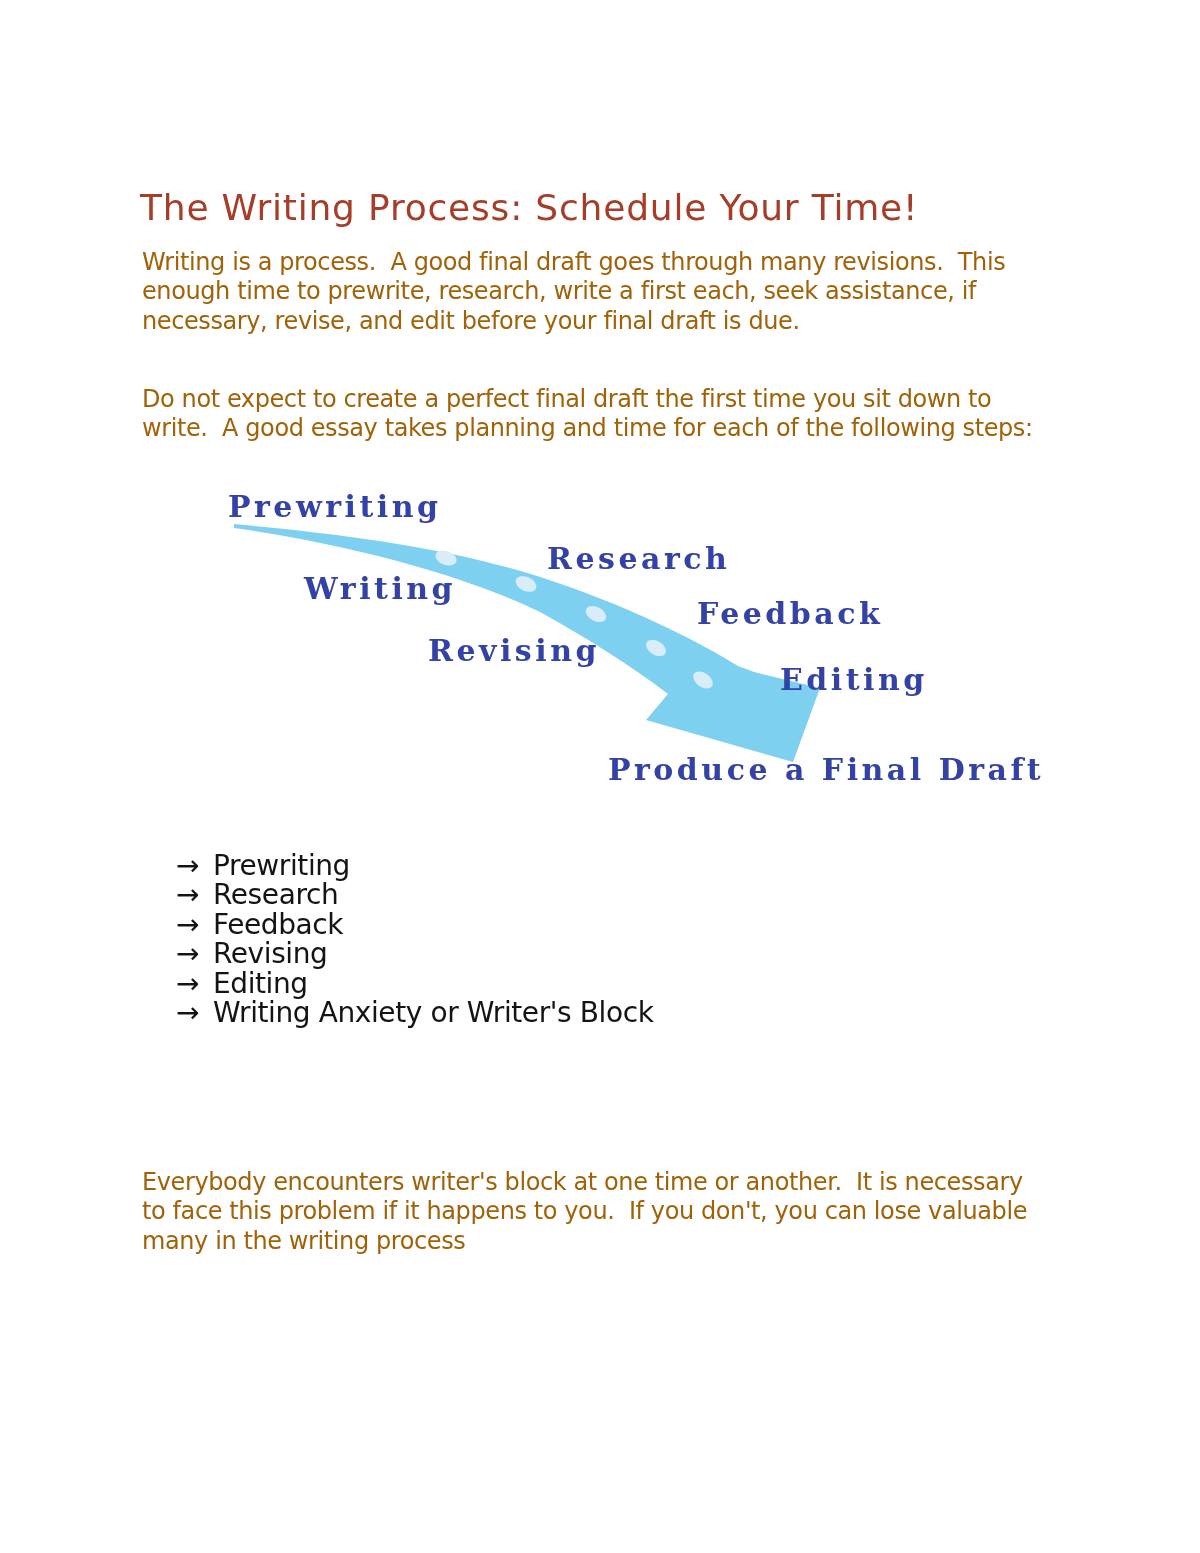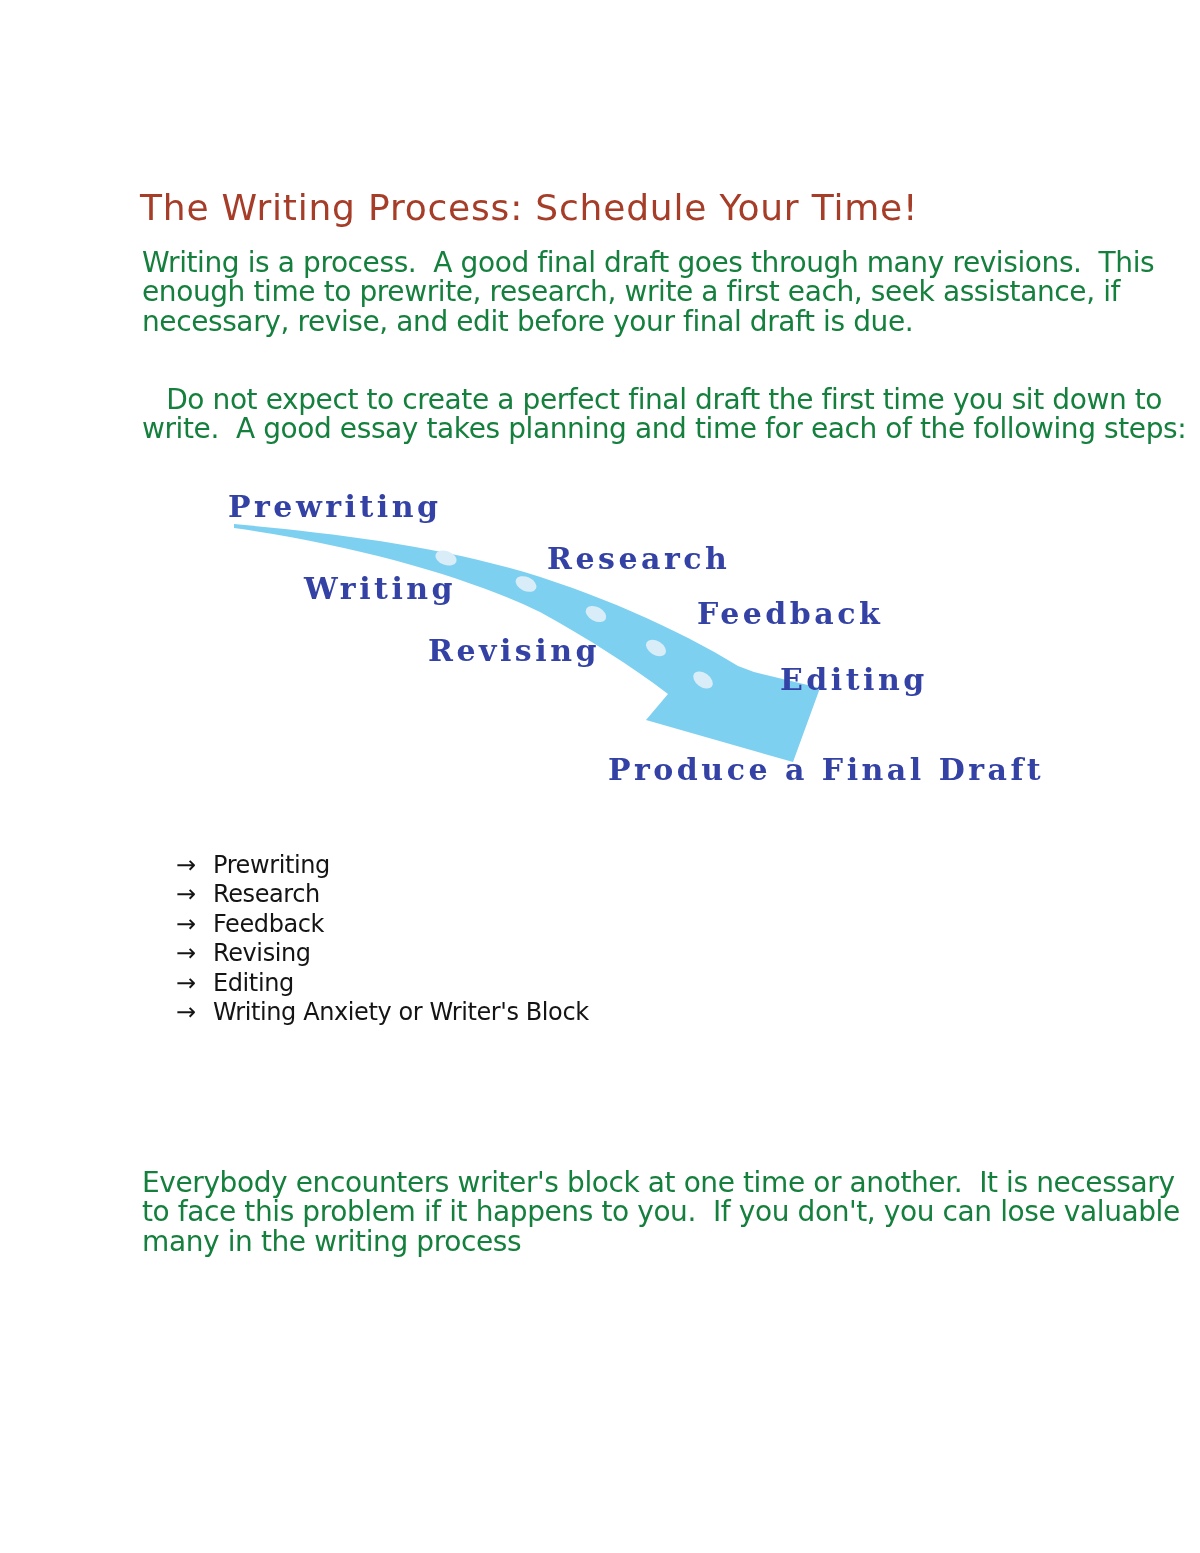--- a/index.html
+++ b/index.html
@@ -7,46 +7,46 @@
     position:relative; width:1200px; height:1553px; background:#ffffff;
     font-family:"DejaVu Sans", sans-serif; overflow:hidden;
   }
   .doc-title {
     position:absolute; left:140px; top:186px; margin:0;
     font-size:36px; line-height:44px; font-weight:normal;
     letter-spacing:0.8px; color:#A63D28; white-space:nowrap;
   }
   .para {
     position:absolute; left:142px;
-    font-size:28px; line-height:29.4px; letter-spacing:-0.4px;
-    color:#15803d;
+    font-size:24px; line-height:29.4px; letter-spacing:-0.4px;
+    color:#a16207;
   }
   .para .line { white-space:pre; }
   #para1 { top:248px; }
-  #para2 { top:385px;text-align:center; }
+  #para2 { top:385px; }
   #para3 { top:1168px; }
 
   .diagram { position:absolute; left:140px; top:480px; width:900px; height:320px; }
   .diagram svg { position:absolute; left:0; top:0; }
   .dlabel {
     position:absolute; font-family:"DejaVu Serif", serif; font-weight:bold;
     font-size:30px; line-height:34px; letter-spacing:3.5px;
     color:#3342A4; white-space:nowrap;
   }
   #lbl-prewriting { left:88px;  top:10px; }
   #lbl-research   { left:407px; top:62px; }
   #lbl-writing    { left:164px; top:92px; }
   #lbl-feedback   { left:557px; top:117px; }
   #lbl-revising   { left:288px; top:154px; }
   #lbl-editing    { left:640px; top:183px; }
   #lbl-final      { left:468px; top:273px; }
 
   .steps {
     position:absolute; left:176px; top:851px;
-    font-size:24px; line-height:29.4px; letter-spacing:-0.4px; color:#141414;
+    font-size:28px; line-height:29.4px; letter-spacing:-0.4px; color:#141414;
   }
   .step { white-space:pre; }
   .step .arrow { display:inline-block; width:37px; letter-spacing:0; }
 </style>
 </head>
 <body>
 
 <div class="page">
 
   <h1 class="doc-title">The Writing Process: Schedule Your Time!</h1>

